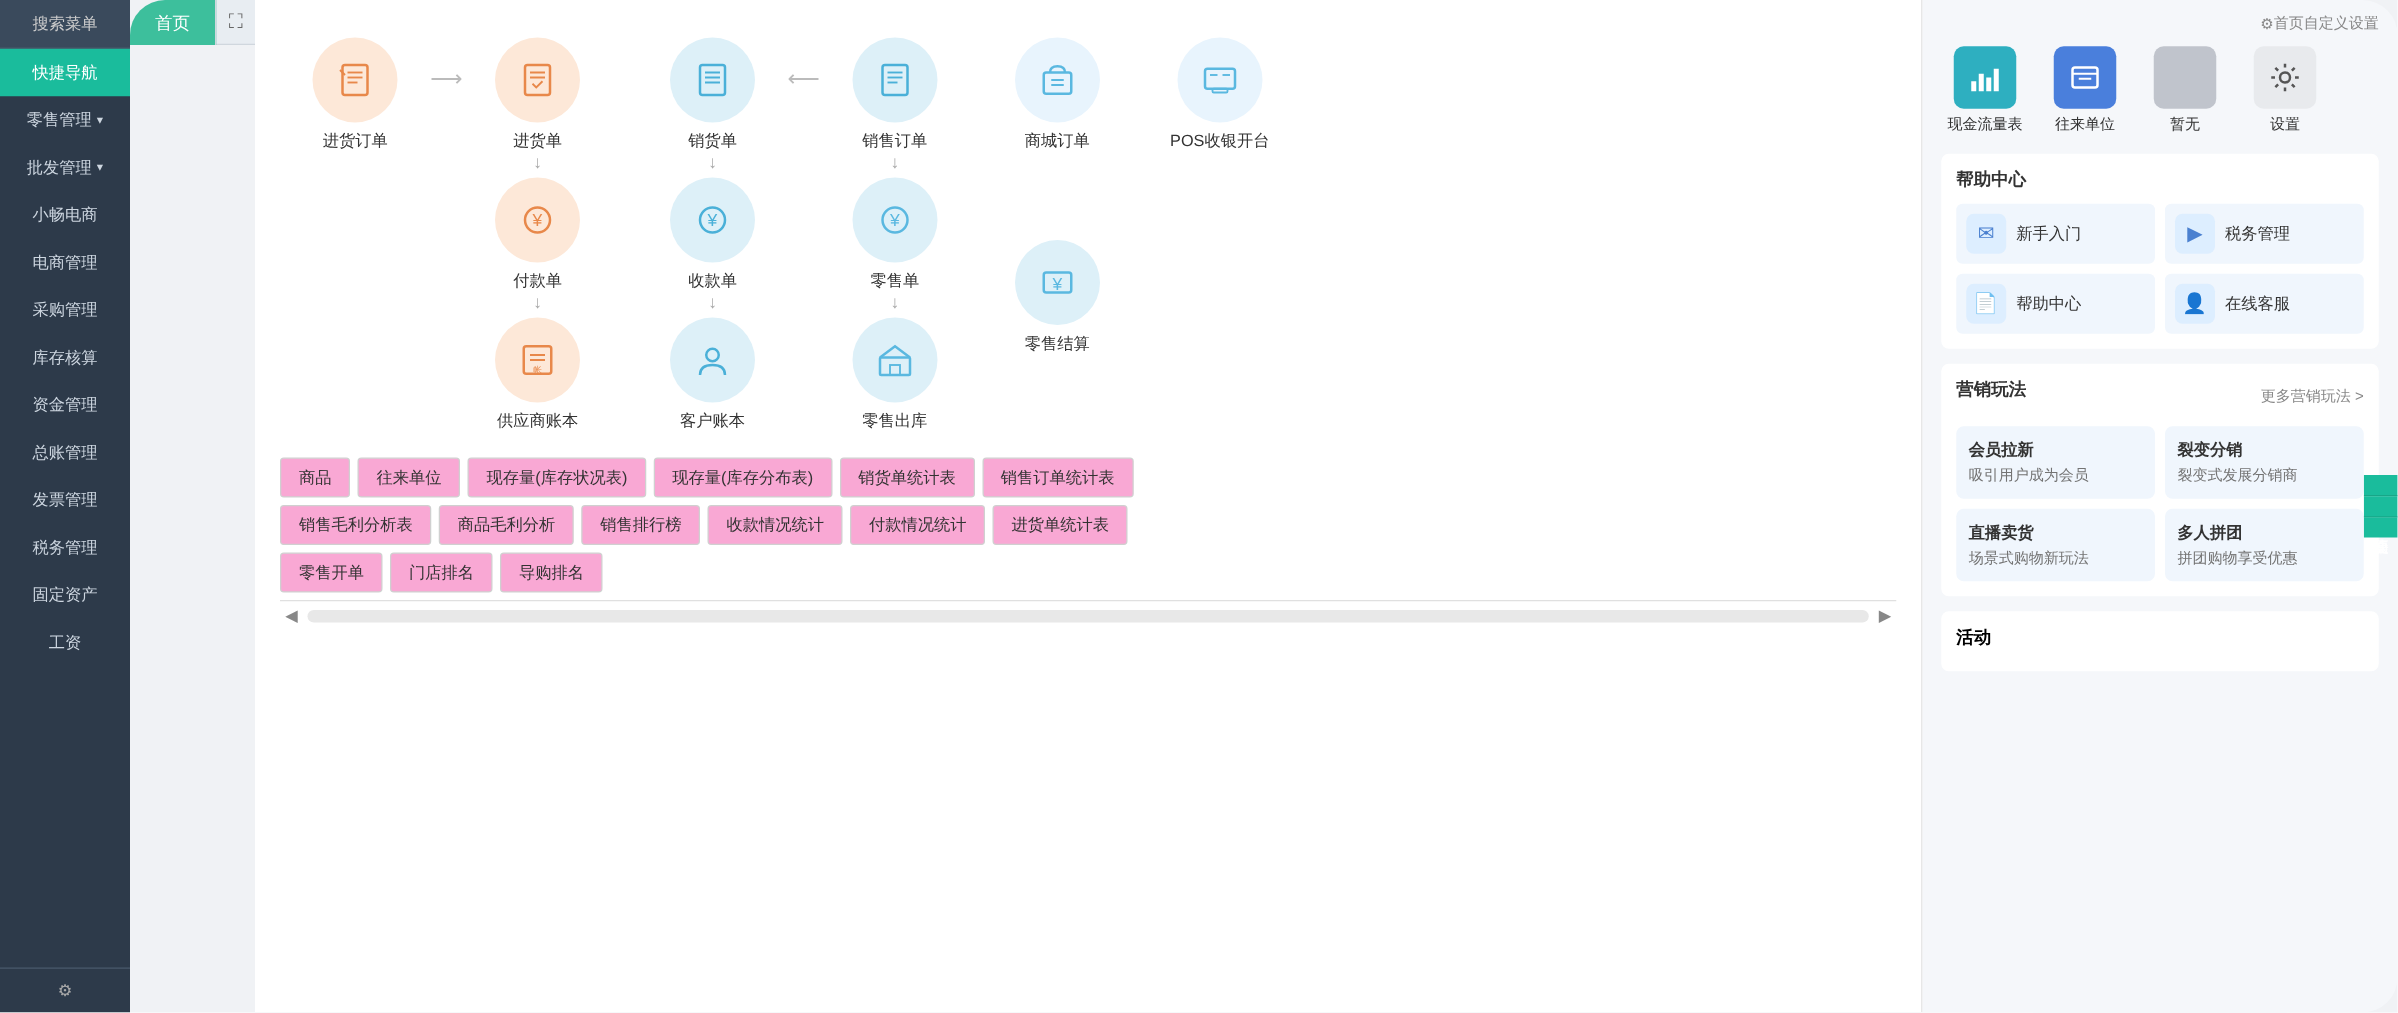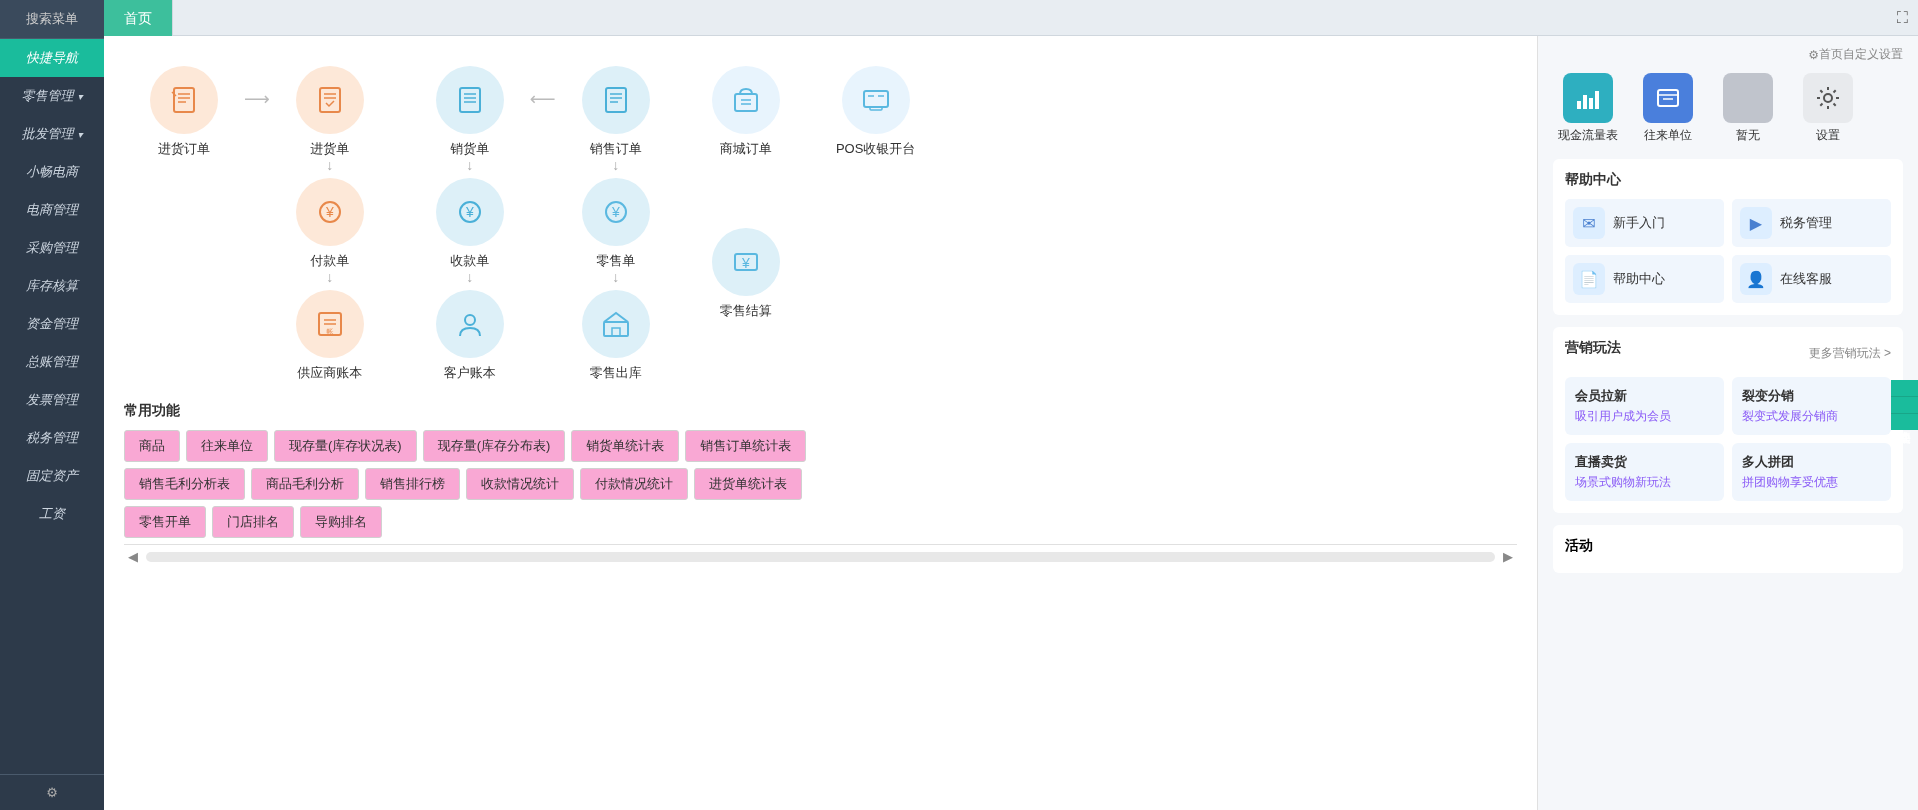--- a/index.html
+++ b/index.html
@@ -27,39 +27,39 @@
       color: #cdd6e0;
       padding: 10px 12px;
       text-align: center;
       cursor: pointer;
       font-size: 13px;
       display: flex;
       align-items: center;
       justify-content: center;
       gap: 4px;
       position: relative;
-      font-style: italic;
     }
     .sidebar-item.active { background: #1abc9c; color: #fff; }
     .sidebar-item .arrow { font-size: 10px; }
     .sidebar-bottom {
       margin-top: auto;
       border-top: 1px solid #4a5a6c;
       padding: 10px 0;
       text-align: center;
       color: #aaa;
       cursor: pointer;
     }
 
     
     #main {
       flex: 1;
       display: flex;
-      flex-direction: column;
+      flex-direction: row;
       overflow: hidden;
+      border-radius: 28px;
     }
 
     
     #tabs {
       background: #e8edf2;
       display: flex;
       align-items: center;
       border-bottom: 1px solid #d0d7de;
       height: 36px;
       flex-shrink: 0;
@@ -251,21 +251,21 @@
     }
     .more-link { font-size: 12px; color: #888; cursor: pointer; }
     .marketing-grid { display: grid; grid-template-columns: 1fr 1fr; gap: 8px; }
     .market-item {
       background: #f0f6fd;
       border-radius: 6px;
       padding: 10px;
       cursor: pointer;
     }
     .market-item-title { font-size: 13px; font-weight: bold; color: #333; margin-bottom: 3px; }
-    .market-item-desc { font-size: 12px; color: #8b5cf6; }
+    .market-item-desc { font-size: 12px; color: #737373; }
 
     
     .activity-section { }
     .activity-title { font-size: 14px; font-weight: bold; margin-bottom: 6px; }
 
     
     #float-btns {
       position: fixed;
       right: 0;
       top: 50%;
@@ -540,21 +540,20 @@
                     <line x1="8" y1="12" x2="14" y2="12" stroke="#5ab8e0" stroke-width="1.5"></line>
                     <line x1="18" y1="12" x2="24" y2="12" stroke="#5ab8e0" stroke-width="1.5"></line>
                   </svg>
               </div>
               <span class="label">POS收银开台</span>
             </div>
           </div>
         </div>
 
         <div class="common-section">
-          <div class="common-title">常用功能</div>
           <div class="btn-row">
             <button class="func-btn">商品</button>
             <button class="func-btn">往来单位</button>
             <button class="func-btn">现存量(库存状况表)</button>
             <button class="func-btn">现存量(库存分布表)</button>
             <button class="func-btn">销货单统计表</button>
             <button class="func-btn">销售订单统计表</button>
           </div>
           <div class="btn-row">
             <button class="func-btn">销售毛利分析表</button>

